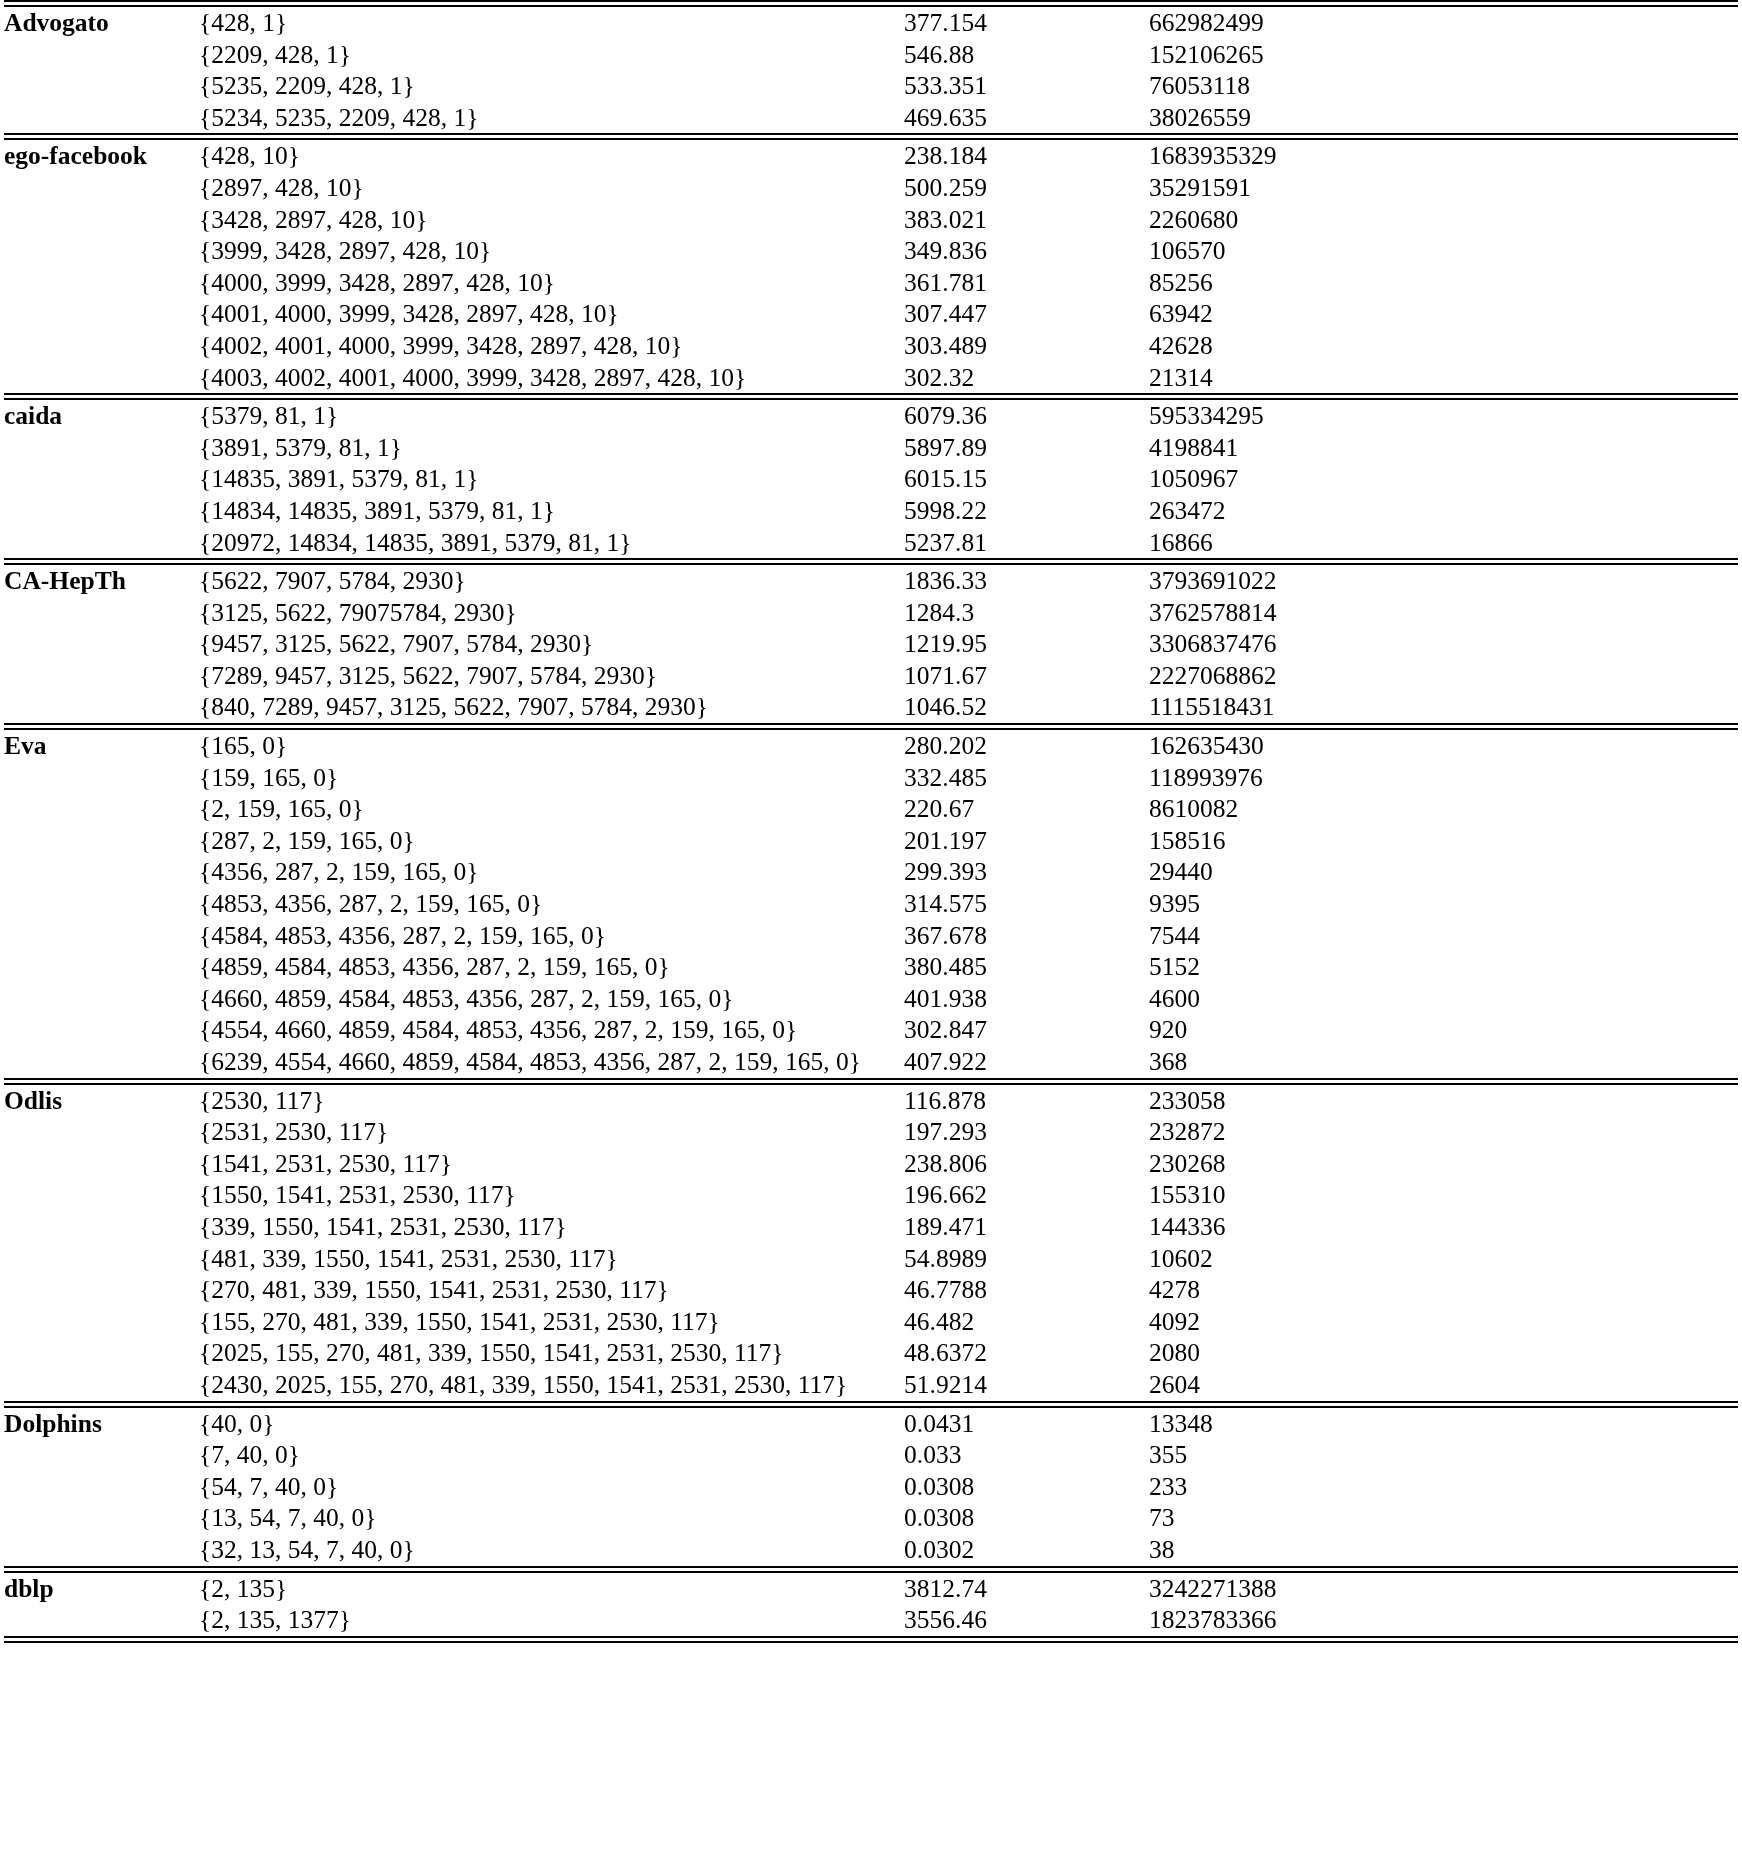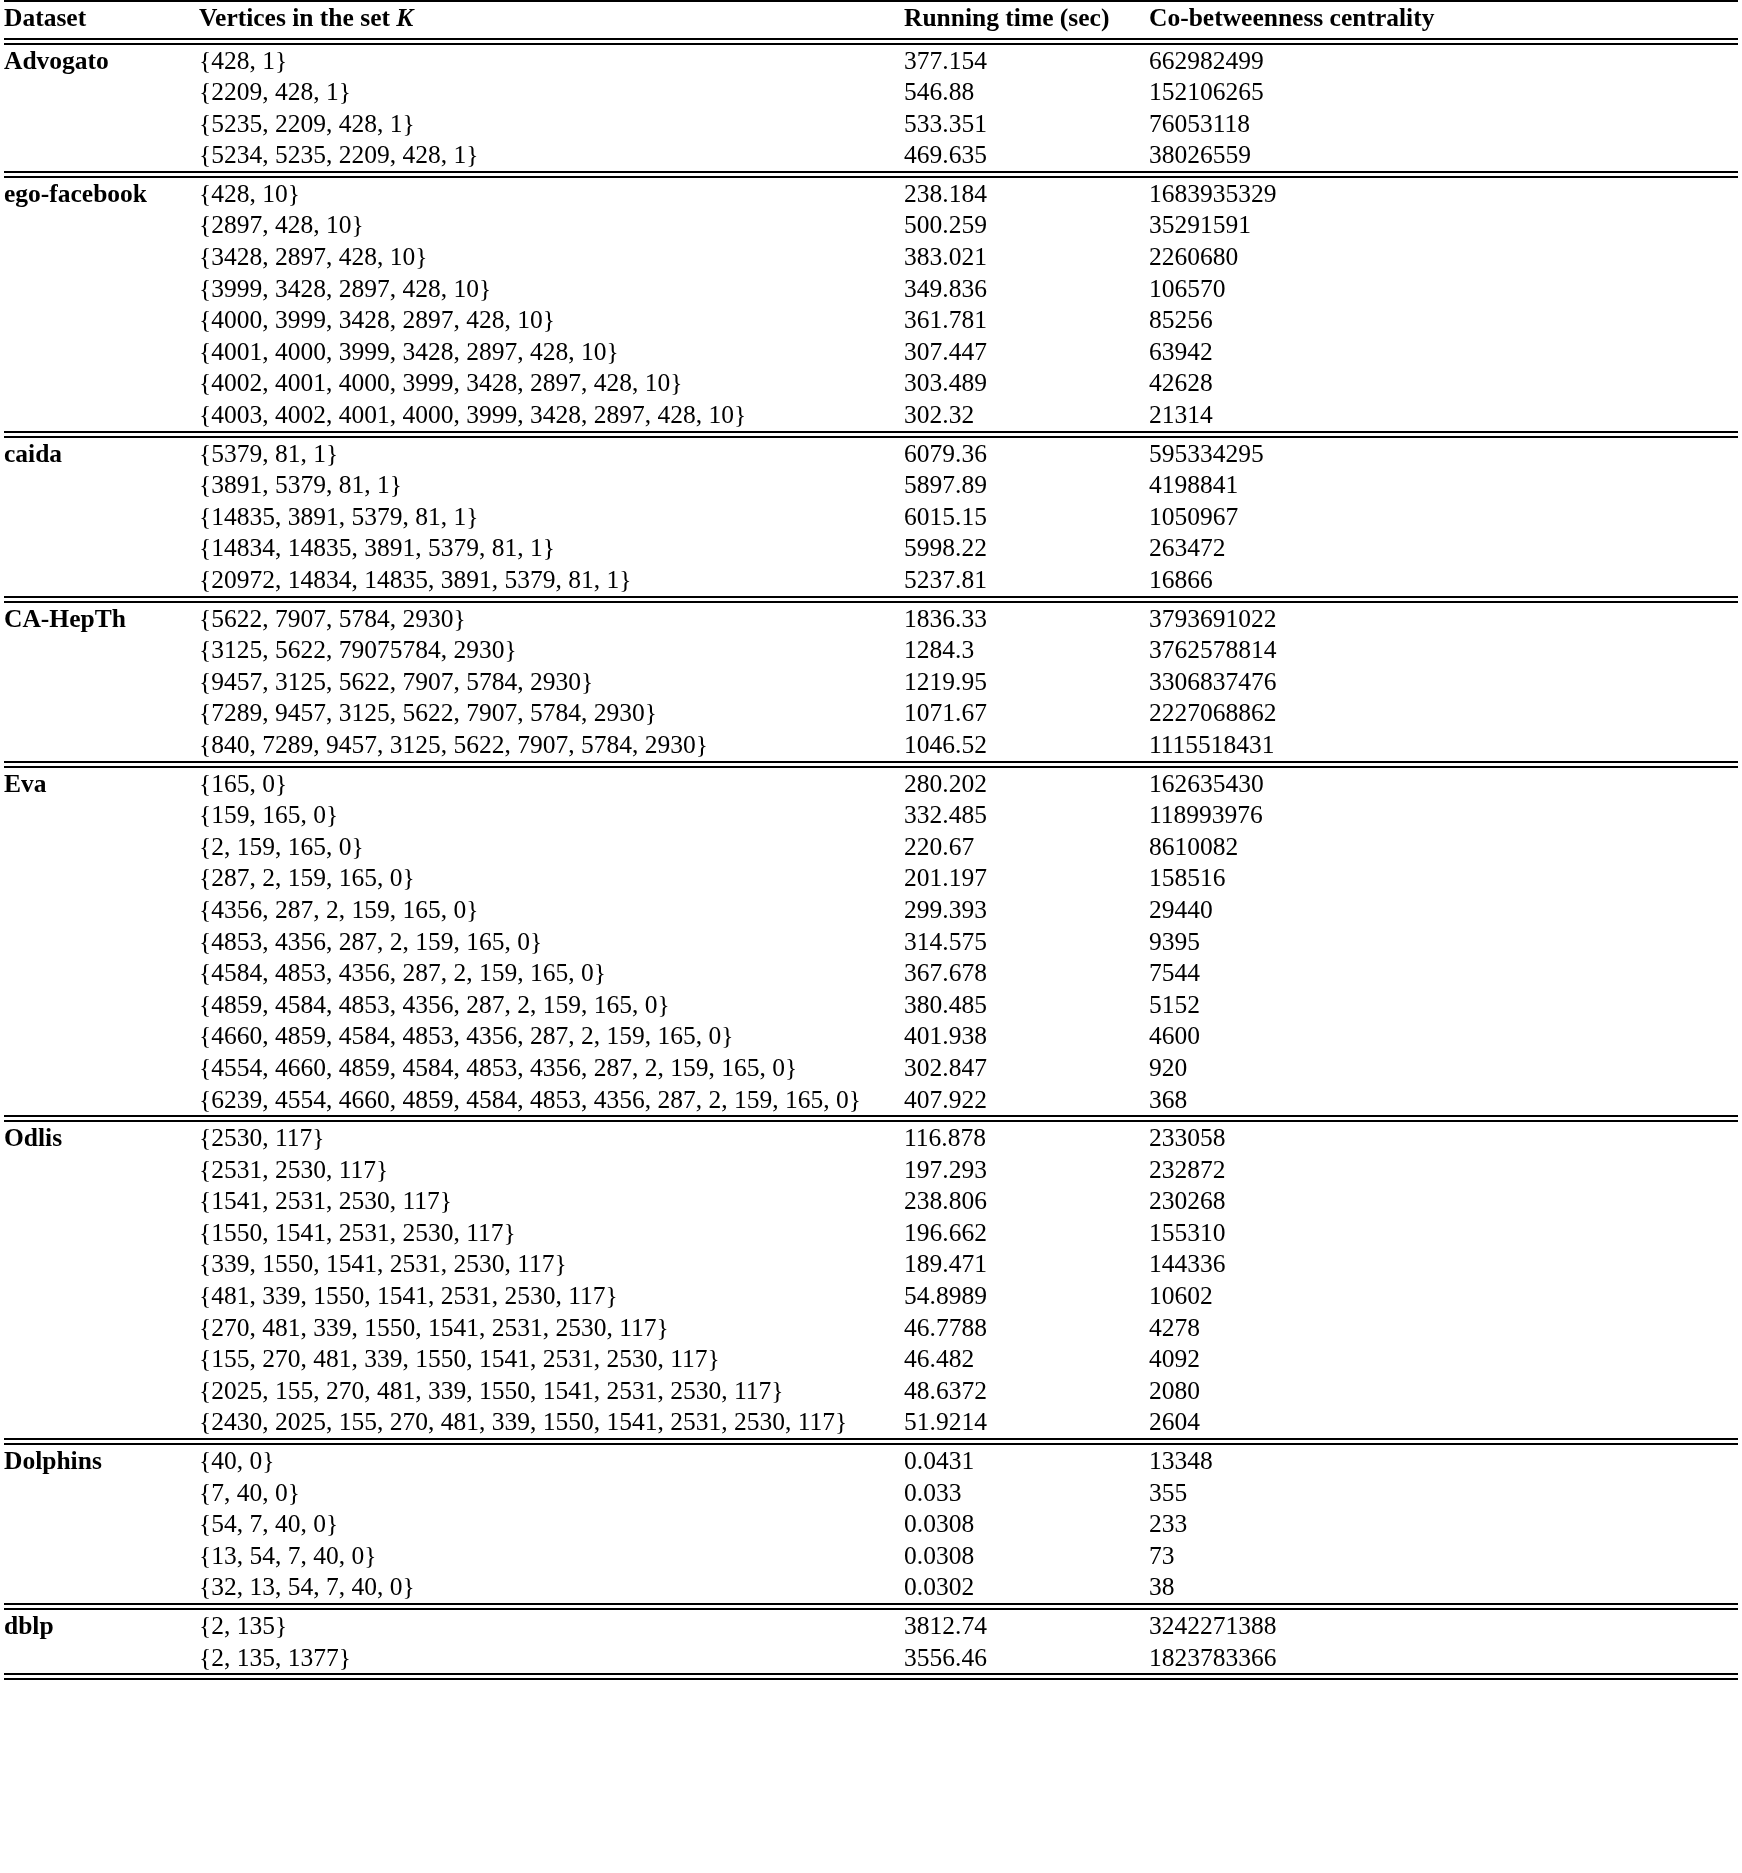--- a/index.html
+++ b/index.html
@@ -81,26 +81,20 @@
 
 <div class="page">
   <table class="ctable">
     <colgroup>
       <col class="c-dataset">
       <col class="c-vertices">
       <col class="c-time">
       <col class="c-cobc">
     </colgroup>
     <thead>
-      <tr class="rule-top hdr">
-        <th>Dataset</th>
-        <th><span>Vertices in the set </span><span class="math">K</span></th>
-        <th>Running time (sec)</th>
-        <th>Co-betweenness centrality</th>
-      </tr>
       <tr>
         <td class="dbl-rule" colspan="4">
             <div class="inner"></div>
           </td>
       </tr>
     </thead>
     <tbody id="tbody">
         <tr>
           <td class="dataset">Advogato</td>
           <td class="vertices">{428, 1}</td>

